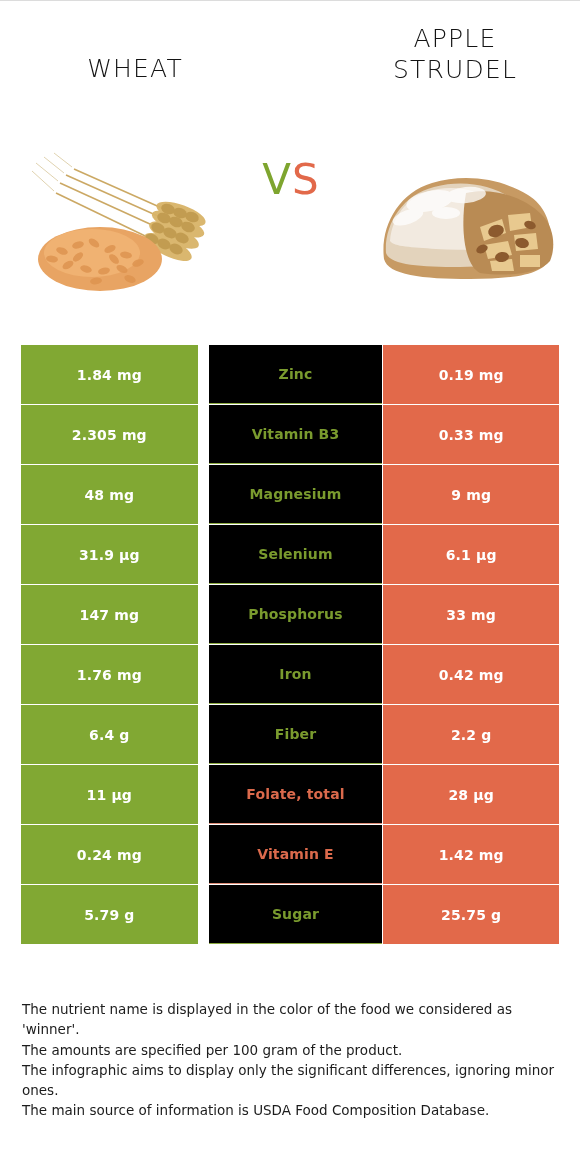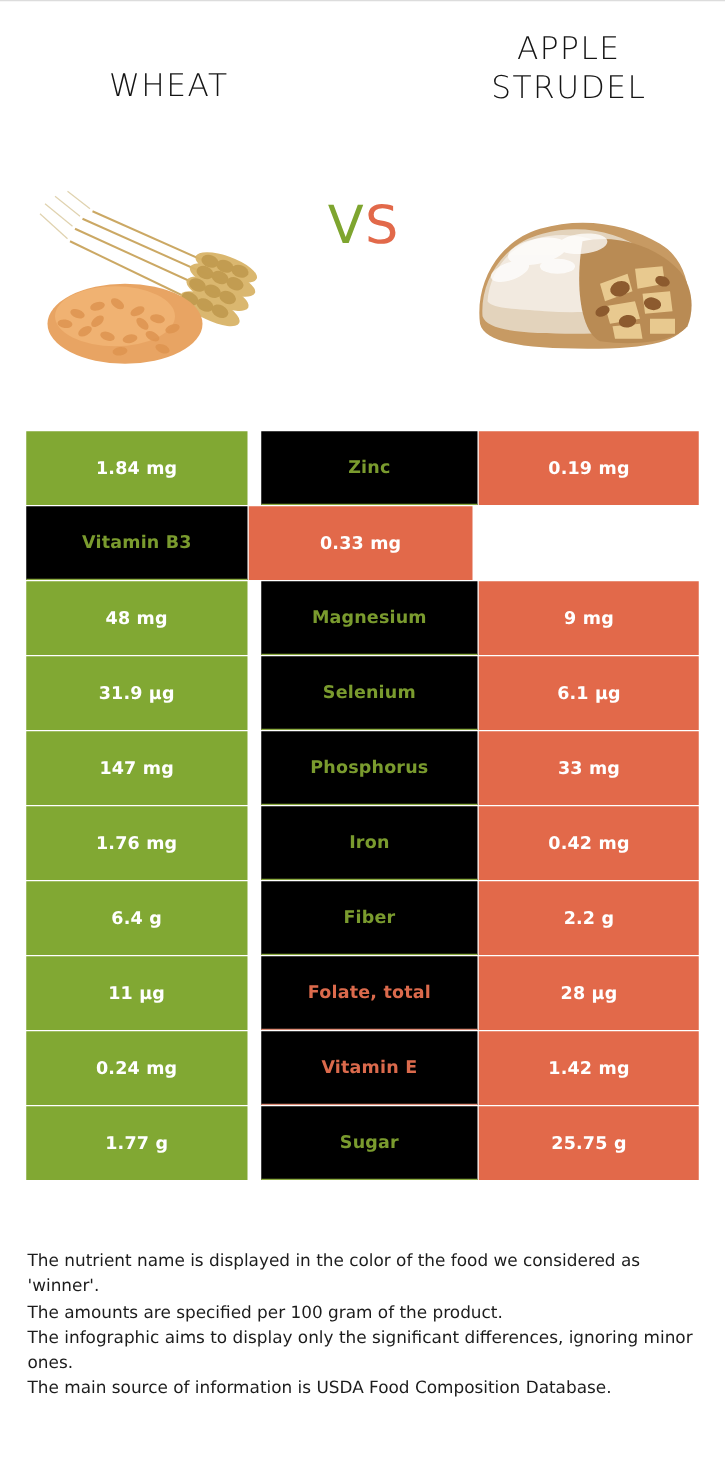--- a/index.html
+++ b/index.html
@@ -237,20 +237,21 @@
 
 <div class="table">
     <div class="row">
       <div class="cell cell-left">1.84 mg</div>
       <div class="cell cell-mid">
         <span class="name-green">Zinc</span>
       </div>
       <div class="cell cell-right">0.19 mg</div>
     </div>
     <div class="row">
+      <div class="cell cell-left">2.305 mg</div>
       <div class="cell cell-mid">
         <span class="name-green">Vitamin B3</span>
       </div>
       <div class="cell cell-right">0.33 mg</div>
     </div>
     <div class="row">
       <div class="cell cell-left">48 mg</div>
       <div class="cell cell-mid">
         <span class="name-green">Magnesium</span>
       </div>
@@ -292,21 +293,21 @@
       <div class="cell cell-right">28 µg</div>
     </div>
     <div class="row">
       <div class="cell cell-left">0.24 mg</div>
       <div class="cell cell-mid orange-rule">
         <span class="name-orange">Vitamin E</span>
       </div>
       <div class="cell cell-right">1.42 mg</div>
     </div>
     <div class="row">
-      <div class="cell cell-left">1.77 g</div>
+      <div class="cell cell-left">5.79 g</div>
       <div class="cell cell-mid">
         <span class="name-green">Sugar</span>
       </div>
       <div class="cell cell-right">25.75 g</div>
     </div>
   </div>
 
 <div class="footer">
   <p>The nutrient name is displayed in the color of the food we considered as 'winner'.</p>
   <p>The amounts are specified per 100 gram of the product.</p>

